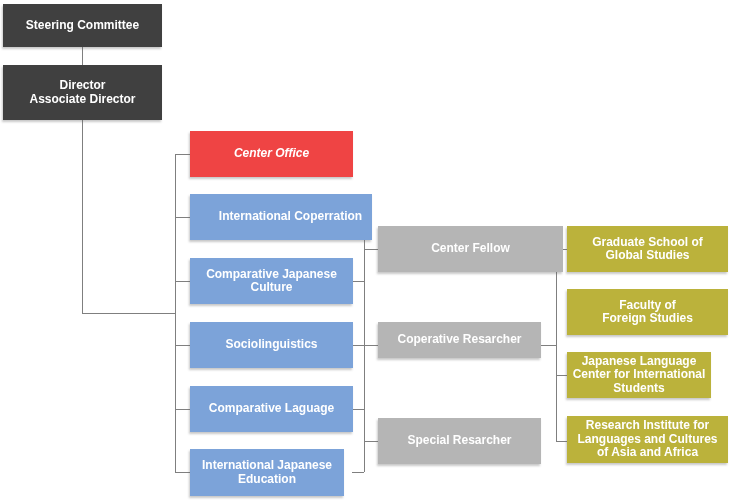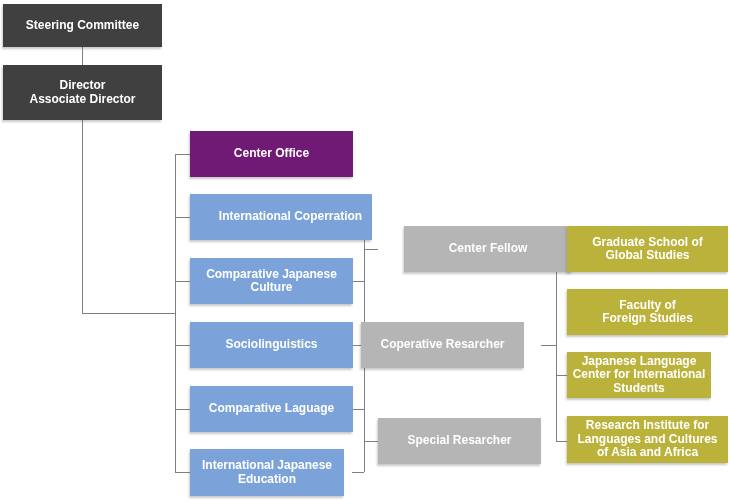--- a/index.html
+++ b/index.html
@@ -15,41 +15,41 @@
     display:flex;align-items:center;justify-content:center;
     text-align:center;
     color:#ffffff;
     font-weight:bold;
     font-size:12px;
     line-height:1.12;
     white-space:pre-line;
     box-shadow:-1px 2px 2px rgba(100,100,100,0.35);
   }
   .c-dark{background:#404040;}
-  .c-teal{background:#701a75;}
+  .c-teal{background:#ef4444;font-style:italic;}
   .c-light{background:#7CA3D9;}
   .c-gray{background:#B5B5B5;}
   .c-olive{background:#BBB23B;}
   .hl,.vl{position:absolute;background:#7F7F7F;}
   .hl{height:1px;}
   .vl{width:1px;}
 
   
   #b-steering{left:3px;top:4px;width:159px;height:43px;}
   #b-director{left:3px;top:65px;width:159px;height:55px;}
   
   #b-center-office{left:190px;top:131px;width:163px;height:46px;}
   #b-intl-coop{left:190px;top:194px;width:163px;height:46px;padding-left:19px;}
   #b-cjc{left:190px;top:258px;width:163px;height:46px;}
   #b-socio{left:190px;top:322px;width:163px;height:46px;}
   #b-comp-lang{left:190px;top:386px;width:163px;height:46px;}
   #b-ije{left:190px;top:449px;width:154px;height:47px;}
   
-  #b-center-fellow{left:378px;top:226px;width:168px;height:46px;margin-left:26px;}
-  #b-coop-res{left:361px;top:322px;width:163px;height:46px;}
+  #b-center-fellow{left:378px;top:226px;width:185px;height:46px;}
+  #b-coop-res{left:378px;top:322px;width:163px;height:36px;}
   #b-special-res{left:378px;top:418px;width:163px;height:46px;}
   
   #b-grad{left:567px;top:226px;width:161px;height:46px;}
   #b-faculty{left:567px;top:289px;width:161px;height:46px;}
   #b-jlc{left:567px;top:352px;width:144px;height:46px;}
   #b-ri{left:567px;top:416px;width:161px;height:47px;}
 
   
   #l-steer-dir{left:82px;top:47px;height:18px;}
   #l-dir-down{left:82px;top:110px;height:203px;}

